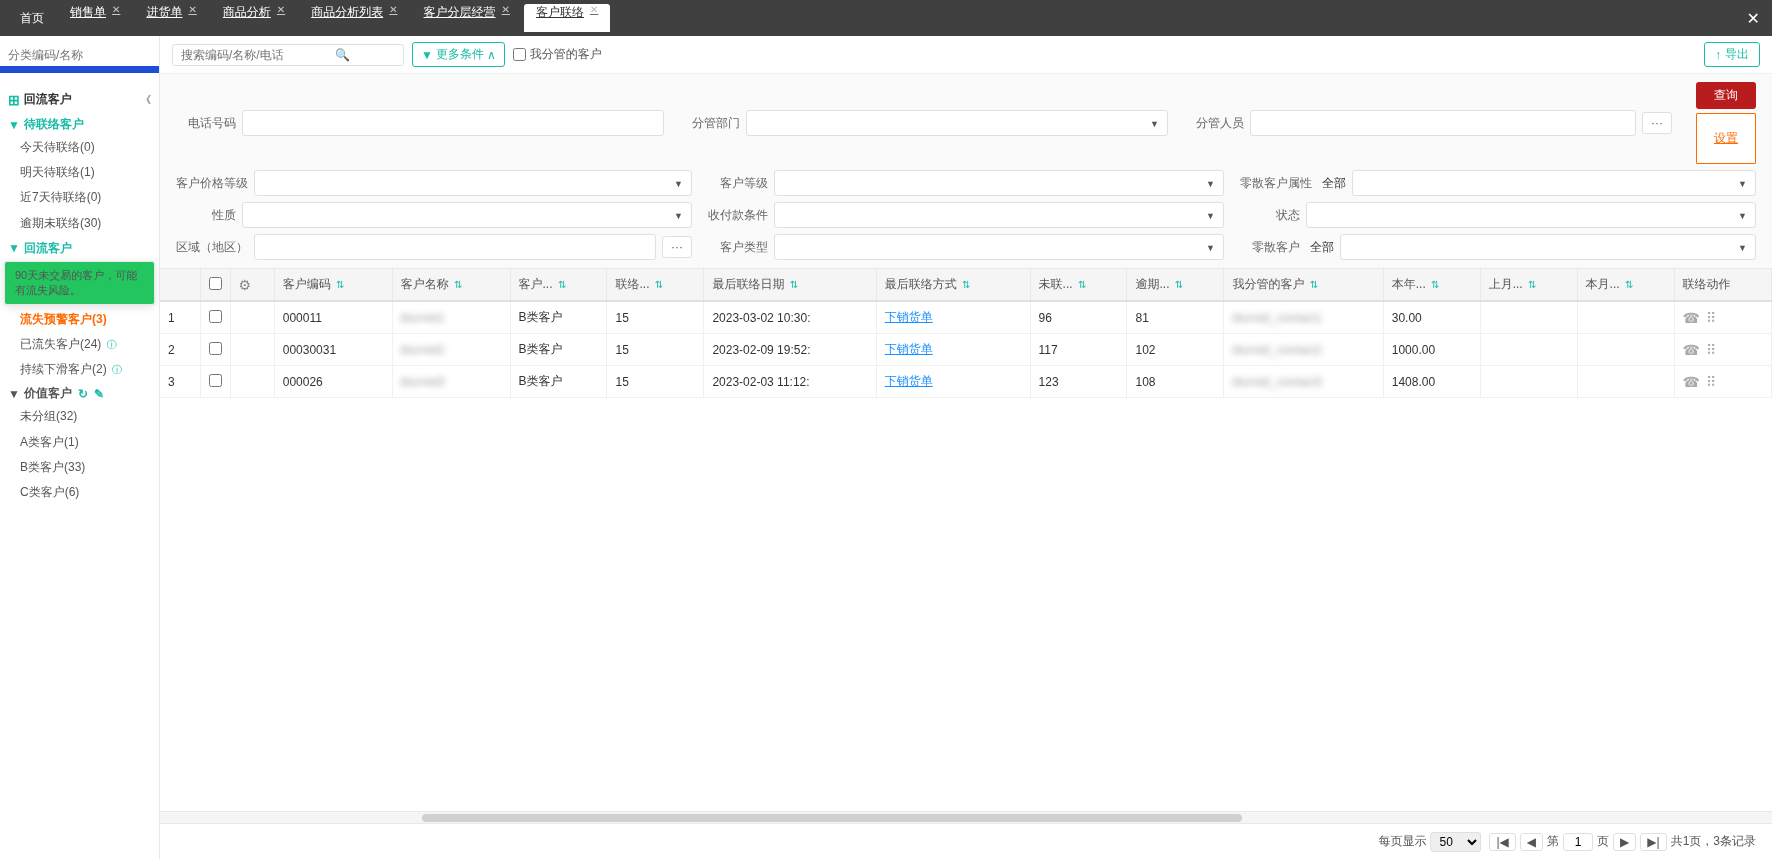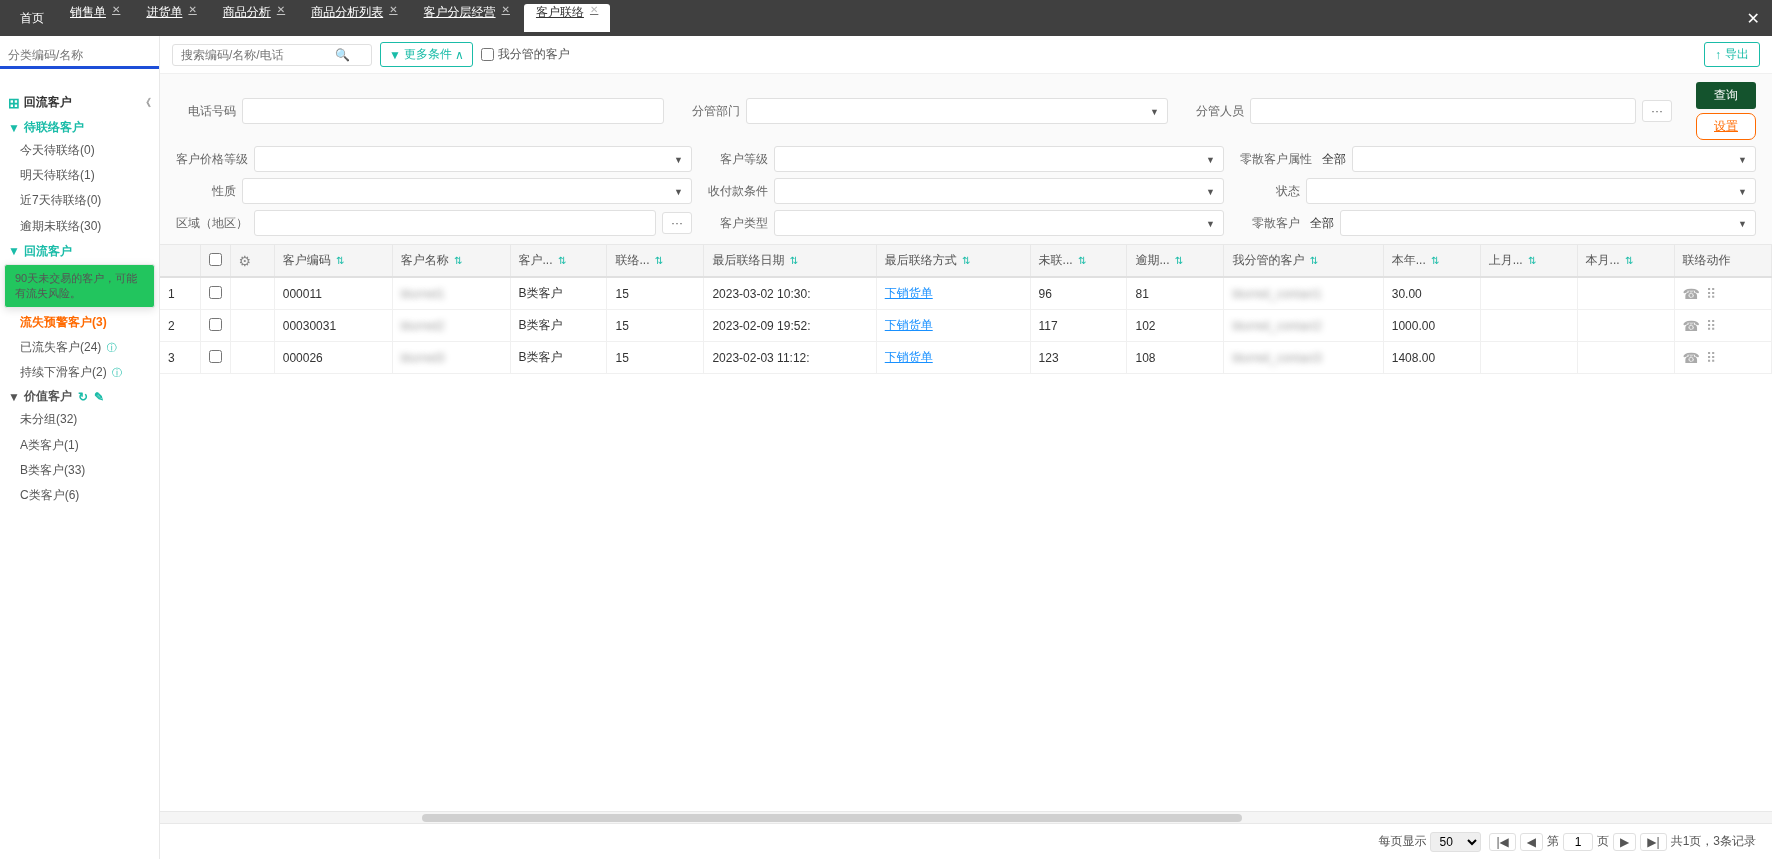--- a/index.html
+++ b/index.html
@@ -67,22 +67,22 @@
       border-right: 1px solid #e8e8e8;
       overflow-y: auto;
       flex-shrink: 0;
       padding: 8px 0;
     }
     .sidebar-search {
       padding: 4px 8px;
       display: flex;
       align-items: center;
       gap: 4px;
-      border-bottom: 3px solid #1d4ed8;
-      margin-bottom: 21px;
+      border-bottom: 7px solid #1d4ed8;
+      margin-bottom: 14px;
     }
     .sidebar-search input {
       border: none;
       outline: none;
       flex: 1;
       font-size: 12px;
       color: #999;
     }
     .sidebar-section-title {
       display: flex;
@@ -148,21 +148,21 @@
       gap: 8px;
       background: #fff;
     }
     .filter-search-box {
       display: flex;
       align-items: center;
       border: 1px solid #e0e0e0;
       border-radius: 3px;
       padding: 3px 8px;
       gap: 4px;
-      width: 200px;
+      width: 232px;
     }
     .filter-search-box input {
       border: none;
       outline: none;
       font-size: 12px;
       color: #999;
       width: 150px;
     }
     .filter-more-btn {
       display: flex;
@@ -240,34 +240,34 @@
     .adv-field .select-box { cursor: pointer; }
     .adv-field .ellipsis-btn {
       border: 1px solid #e0e0e0;
       border-radius: 3px;
       padding: 3px 8px;
       background: #fff;
       cursor: pointer;
       color: #555;
     }
     .query-btn {
-      background: #14532d;
+      background: #b91c1c;
       color: #fff;
       border: none;
       border-radius: 3px;
       padding: 5px 18px;
       cursor: pointer;
       font-size: 12px;
     }
     .settings-btn {
       background: #fff;
       color: #ff6a00;
       border: 1px solid #ff6a00;
-      border-radius: 7px;
-      padding: 4px 12px;
+      border-radius: 1px;
+      padding: 16px 12px;
       cursor: pointer;
       font-size: 12px;
       text-decoration: underline;
     }
     .adv-filter-actions {
       display: flex;
       flex-direction: column;
       gap: 4px;
       margin-left: 8px;
     }

